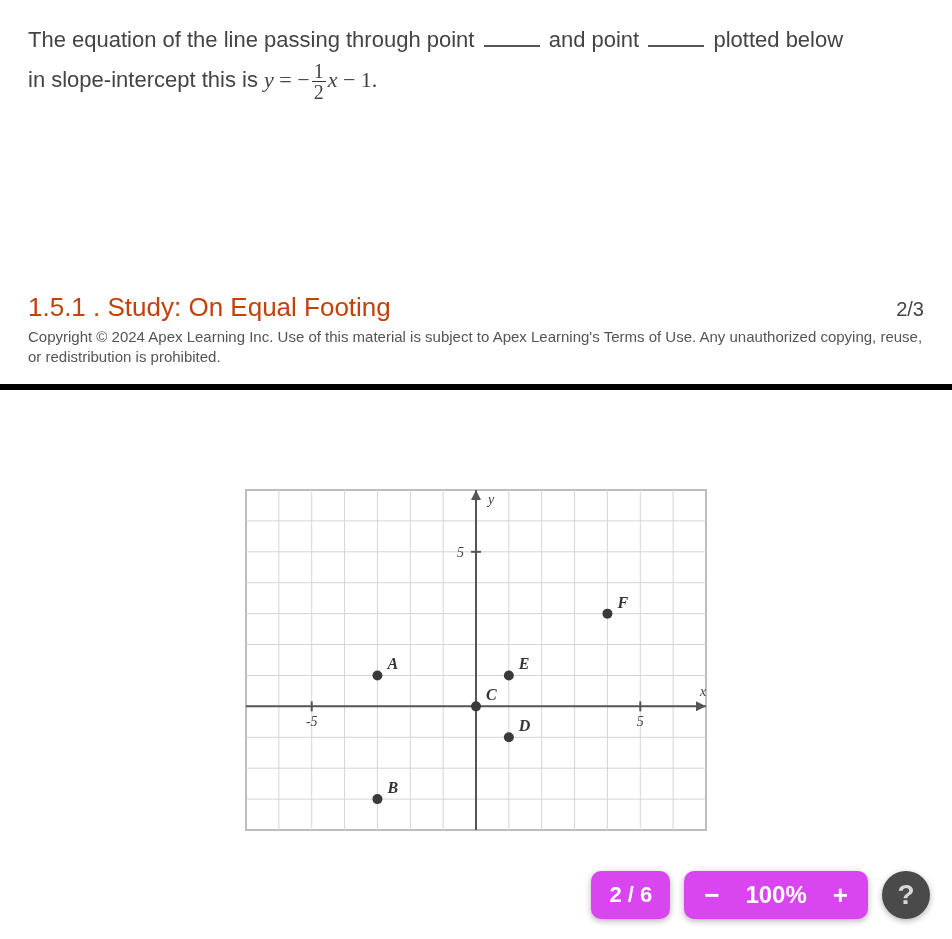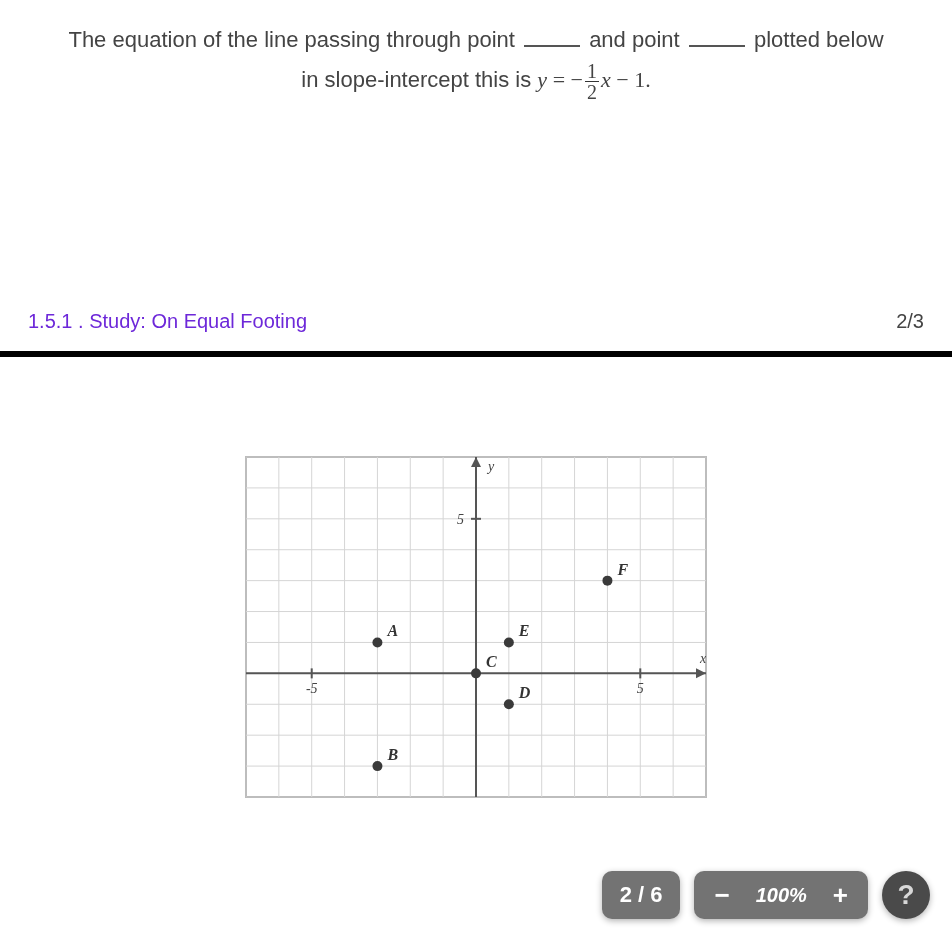--- a/index.html
+++ b/index.html
@@ -12,21 +12,20 @@
       position: relative;
       overflow: hidden;
     }
     .top-section {
       padding: 20px 28px 0 28px;
     }
     .question {
       font-size: 22px;
       color: #444;
       line-height: 1.8;
-      text-align: center;
     }
     .blank {
       display: inline-block;
       min-width: 56px;
       border-bottom: 2px solid #555;
       vertical-align: baseline;
       height: 1em;
       margin: 0 3px;
     }
     .equation {
@@ -48,21 +47,21 @@
     .fraction .den { padding: 0 2px; }
     .footer-block {
       padding: 0 28px;
       margin-top: 190px;
     }
     .footer-row {
       display: flex;
       justify-content: space-between;
       align-items: baseline;
     }
-    .study-title { font-size: 20px; color: #6d28d9; margin-top: 18px; }
+    .study-title { font-size: 26px; color: #c2410c; }
     .page-num-top { font-size: 20px; color: #444; }
     .copyright { font-size: 15px; color: #555; margin-top: 4px; line-height: 1.3; }
     .divider {
       border: none;
       border-top: 6px solid #000;
       margin-top: 18px;
       width: 100%;
     }
 
     .graph-wrap {
@@ -75,34 +74,34 @@
     
     .toolbar {
       position: absolute;
       right: 22px;
       bottom: 20px;
       display: flex;
       align-items: center;
       gap: 14px;
     }
     .pill {
-      background: #737373;
+      background: #d946ef;
       color: #fff;
       border-radius: 10px;
       height: 48px;
       display: flex;
       align-items: center;
       padding: 0 18px;
       font-size: 22px;
       font-weight: 600;
       box-shadow: 0 2px 6px rgba(0,0,0,.3);
     }
     .pill.controls { gap: 26px; padding: 0 20px; }
     .ctrl { cursor: pointer; font-weight: 700; font-size: 26px; line-height: 1; }
-    .zoom-label { font-size: 20px; font-weight: 600; font-style: italic; }
+    .zoom-label { font-size: 24px; font-weight: 600; }
     .help-btn {
       width: 48px; height: 48px;
       border-radius: 50%;
       background: #4a4a4a;
       color: #d8d8d8;
       display: flex;
       align-items: center;
       justify-content: center;
       font-size: 28px;
       font-weight: 700;
@@ -133,20 +132,21 @@
       <span style="font-style:normal">1</span><span style="font-style:normal">.</span>
     </span>
   </p>
 </div>
 
 <div class="footer-block">
   <div class="footer-row">
     <div class="study-title">1.5.1 .   Study: On Equal Footing</div>
     <div class="page-num-top">2/3</div>
   </div>
+  <p class="copyright">Copyright © 2024 Apex Learning Inc. Use of this material is subject to Apex Learning's Terms of Use. Any unauthorized copying, reuse, or redistribution is prohibited.</p>
 </div>
 
 <hr class="divider">
 
 <div class="graph-wrap">
   <svg id="chart" width="480" height="360">
       <rect x="10" y="10" width="460" height="340" fill="none" stroke="#888" stroke-width="1.5"></rect>
       <line x1="10" y1="350" x2="10" y2="10" stroke="#d5d5d5" stroke-width="1"></line>
       <line x1="42.857142857142854" y1="350" x2="42.857142857142854" y2="10" stroke="#d5d5d5" stroke-width="1"></line>
       <line x1="75.71428571428571" y1="350" x2="75.71428571428571" y2="10" stroke="#d5d5d5" stroke-width="1"></line>

